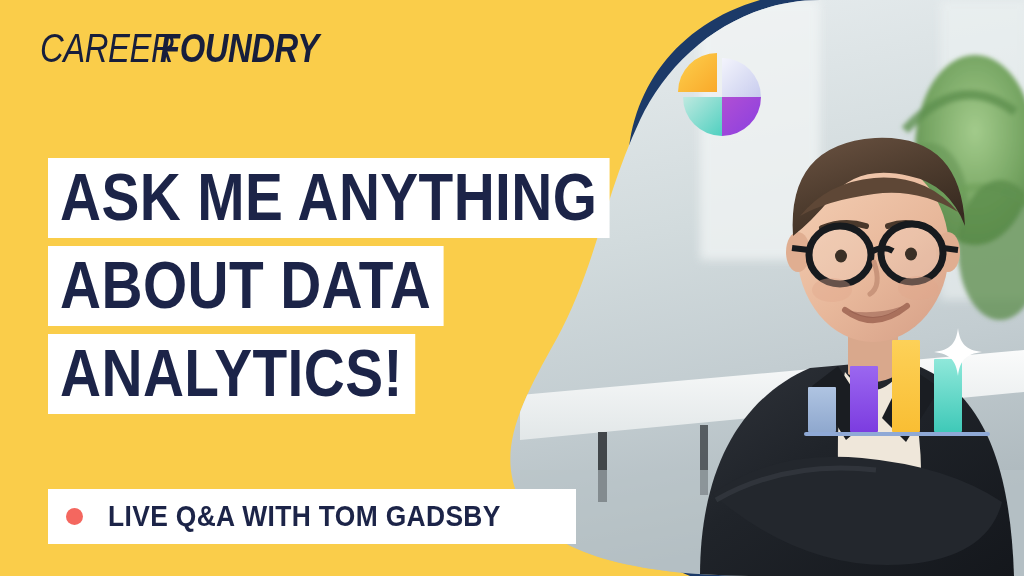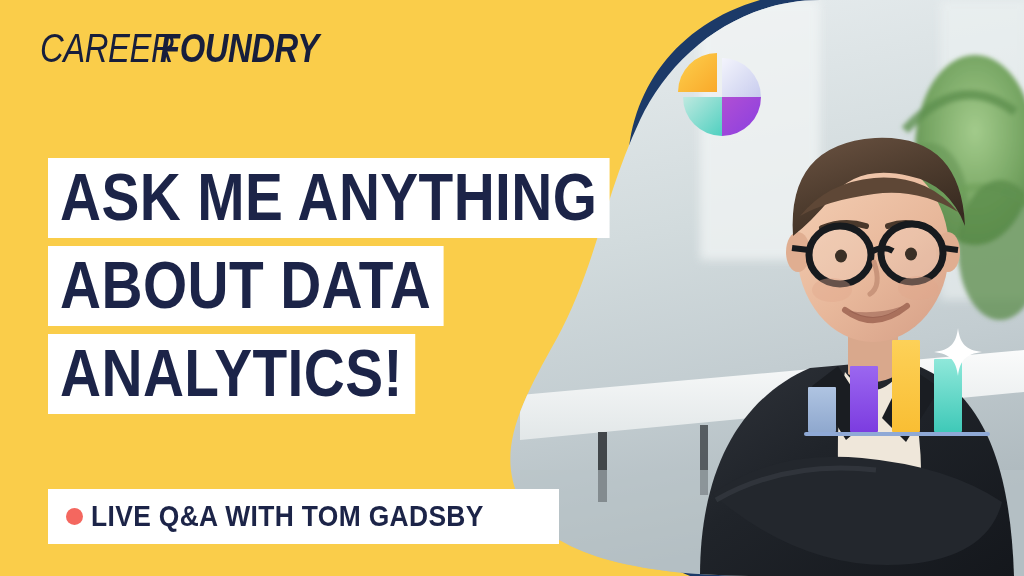--- a/index.html
+++ b/index.html
@@ -68,21 +68,21 @@
     font-stretch:condensed;
   }
 
   
   .subtitle {
     position:absolute; left:48px; top:489px;
     z-index:40;
     background:#FFFFFF;
     padding:10px 22px 11px 18px;
     display:flex; align-items:center;
-    gap:8px;
+    gap:25px;
     white-space:nowrap;
   }
   .live-dot {
     width:17px; height:17px; border-radius:50%;
     background:#F4675F;
     flex:0 0 auto;
   }
   .subtitle-text {
     color:#1C2448;
     font-size:30px;

